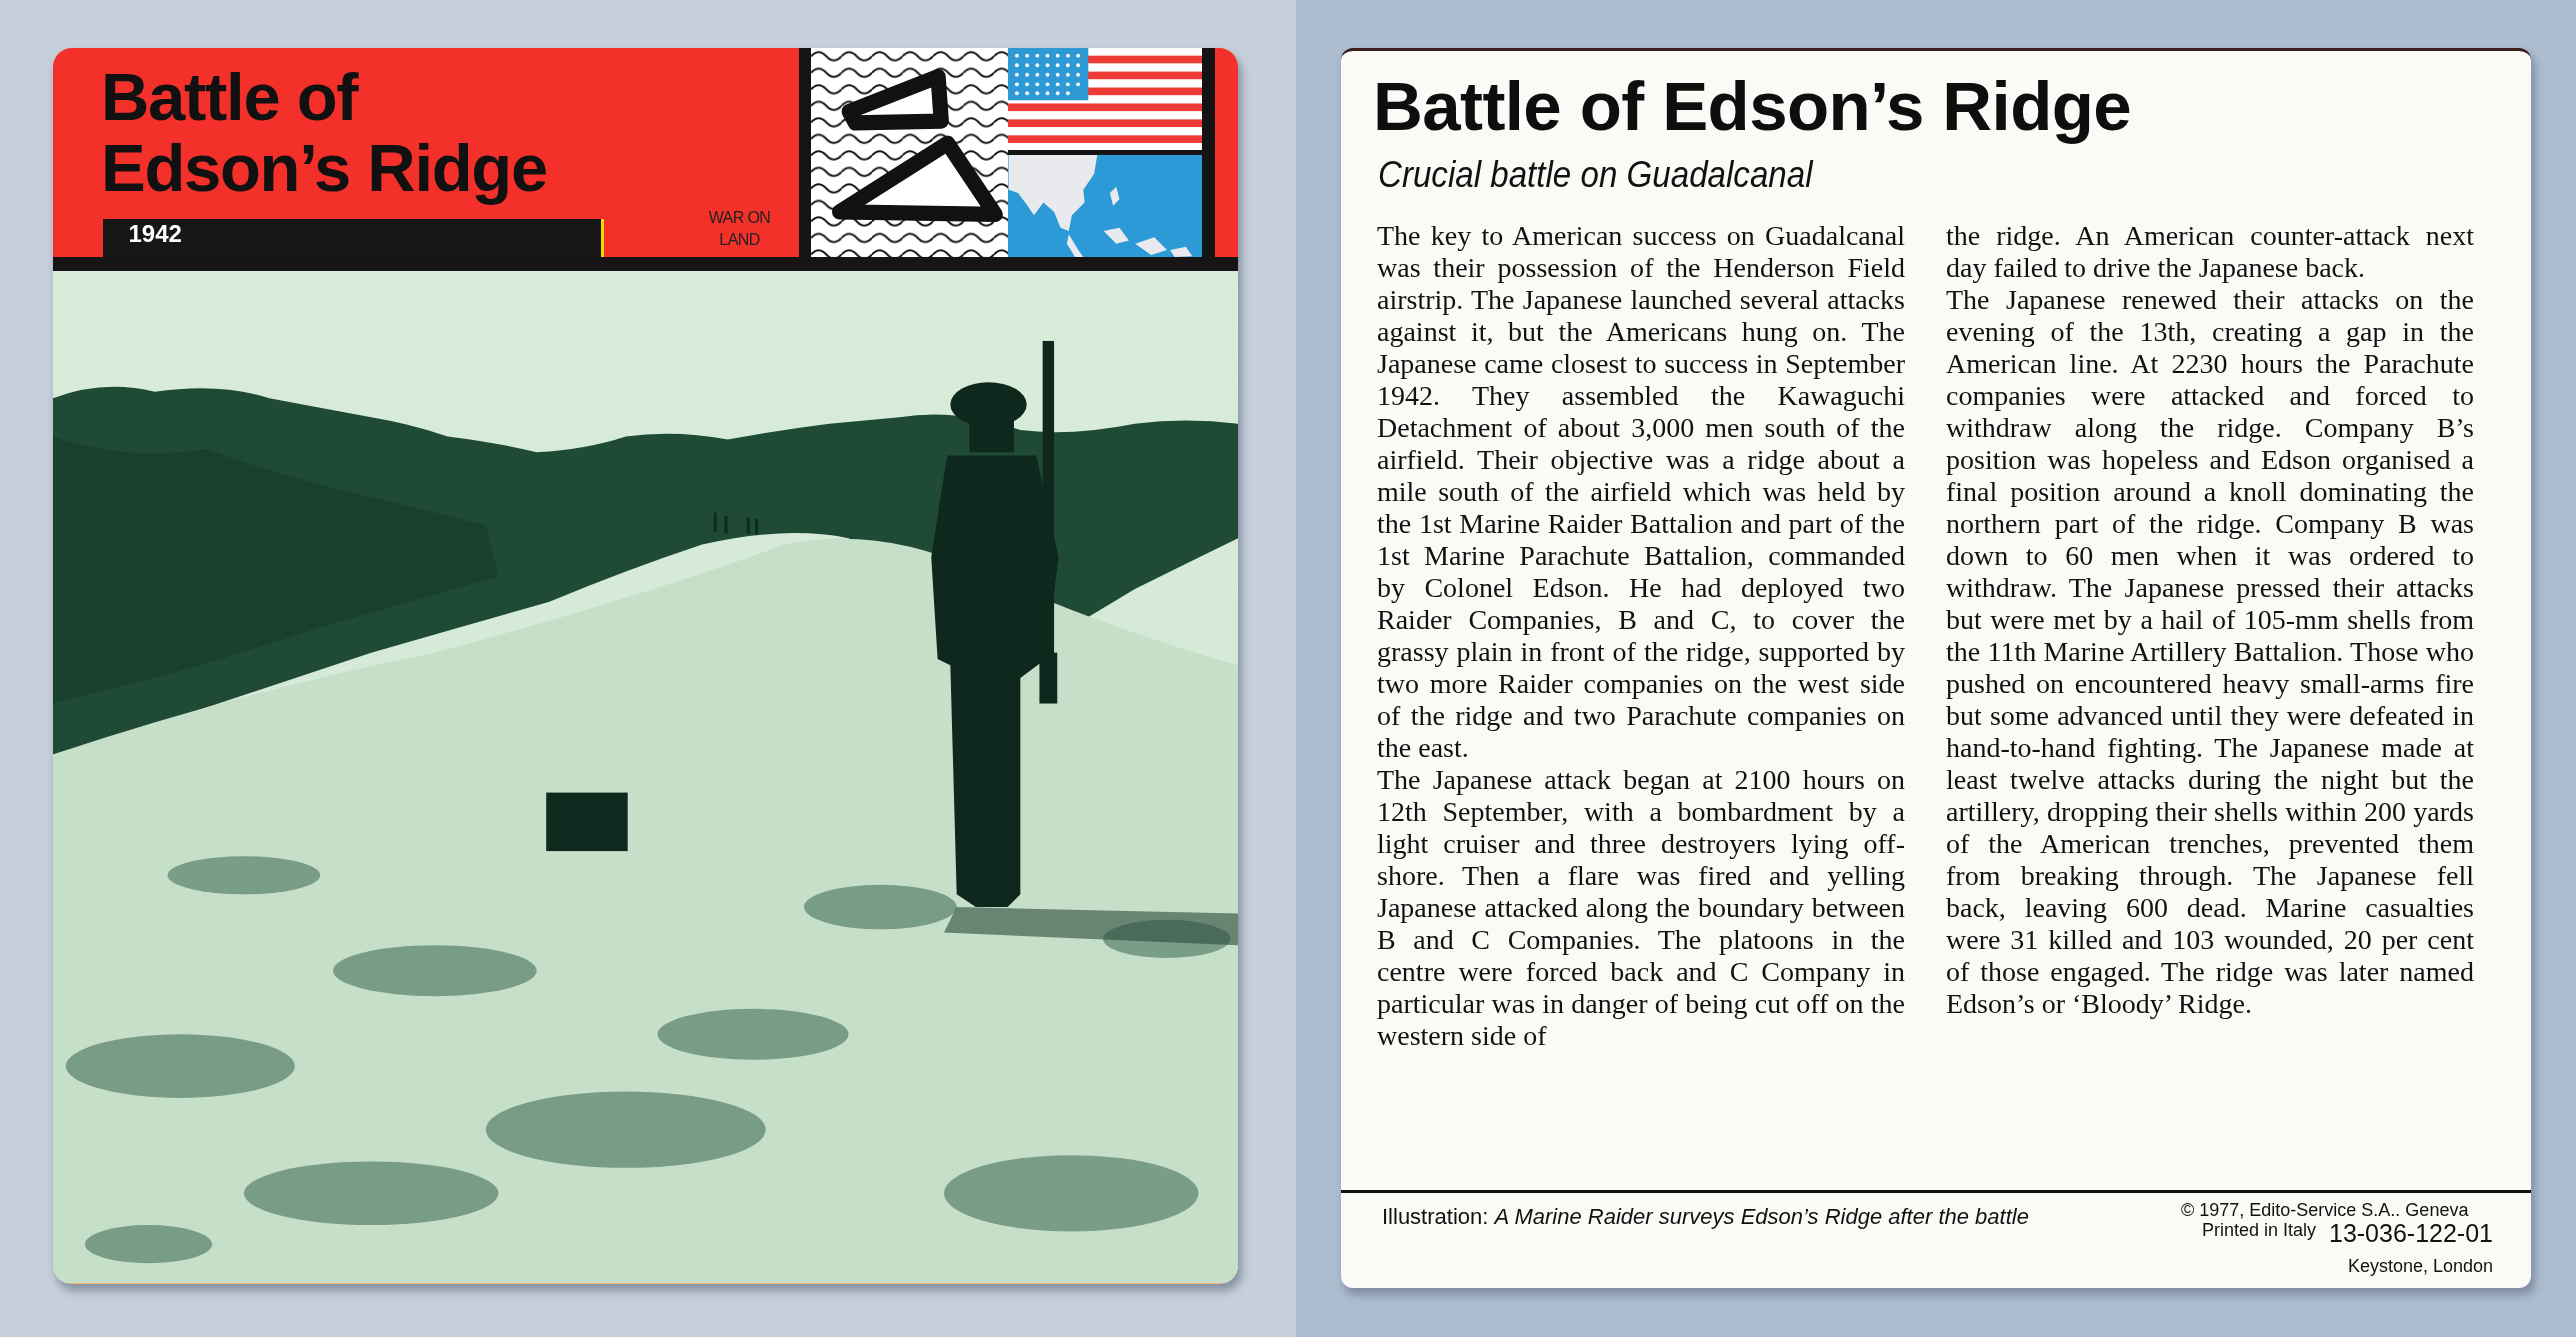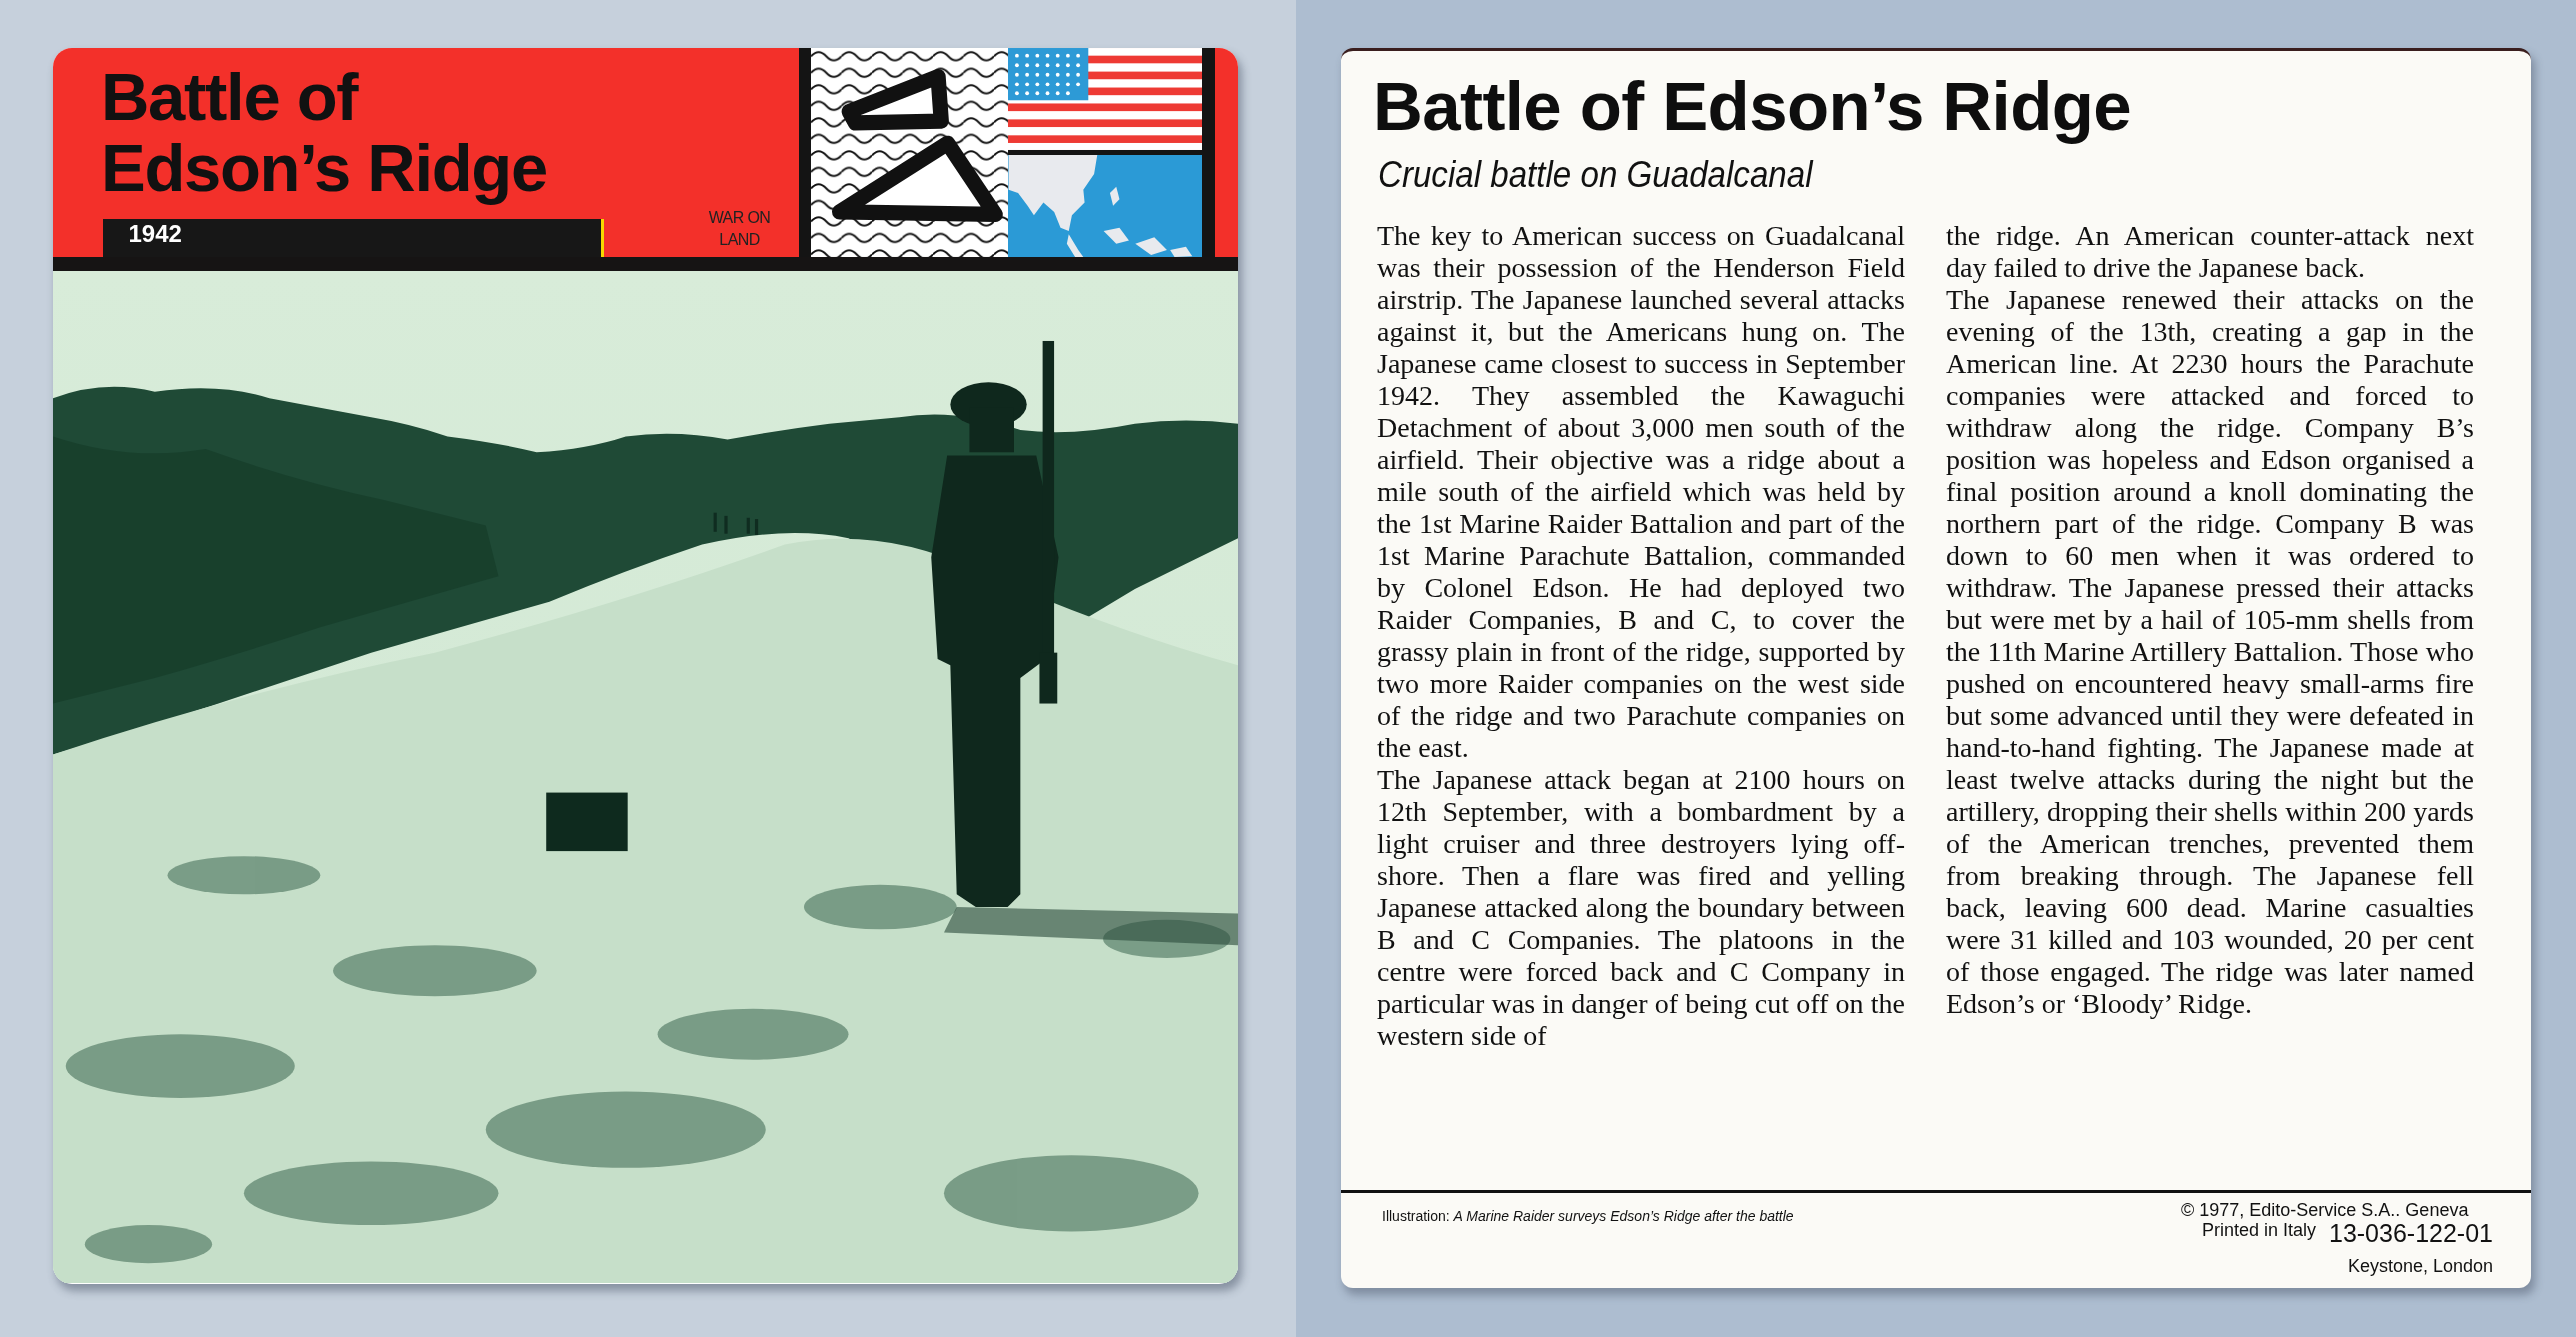--- a/index.html
+++ b/index.html
@@ -6,21 +6,21 @@
   body {
     width:2576px; height:1337px; position:relative; overflow:hidden;
     background:#c6d0dc;
     font-family:"Liberation Sans", sans-serif;
   }
   .bg-right { position:absolute; left:1296px; top:0; width:1280px; height:1337px; background:#adbdd0; }
 
   
   .card-left {
     position:absolute; left:53px; top:48px; width:1185px; height:1236px;
-    background:#ffffff; border-radius:19px; overflow:hidden;
+    background:#fdba74; border-radius:19px; overflow:hidden;
     box-shadow: 3.8px 6.4px 9px rgba(60,70,90,0.45);
   }
   .header {
     position:absolute; left:0; top:0; width:100%; height:223px; background:#f3302a;
   }
   .header-band { position:absolute; left:0; top:209px; width:100%; height:14px; background:#161414; }
   .title-left {
     position:absolute; left:48px; top:12.7px; width:700px;
     font-family:"Liberation Sans", sans-serif; font-weight:bold;
     font-size:67px; line-height:71px; color:#111; letter-spacing:-1.3px;
@@ -71,21 +71,21 @@
     position:absolute; top:169px; width:528px;
     font-family:"Liberation Serif", serif; font-size:28px; line-height:32px; color:#111;
     text-align:justify;
   }
   .column p { margin:0; text-indent:0; }
   .col-a { left:36px; }
   .col-b { left:605px; }
   .divider { position:absolute; left:0; top:1139px; width:100%; height:2.5px; background:#111; }
   .illus {
     position:absolute; left:41px; top:1151px; width:687px;
-    font-size:14px; line-height:29px; color:#111; font-family:"Liberation Sans", sans-serif;
+    font-size:22px; line-height:29px; color:#111; font-family:"Liberation Sans", sans-serif;
   }
   .illus .lbl { font-style:normal; }
   .illus .cap { font-style:italic; }
   .credits { position:absolute; left:840px; top:1149px; width:312px; font-size:18px; color:#111; font-family:"Liberation Sans", sans-serif; }
   .cr-line { position:absolute; white-space:nowrap; }
 </style>
 </head>
 <body>
 
 <div class="bg-right"></div>

